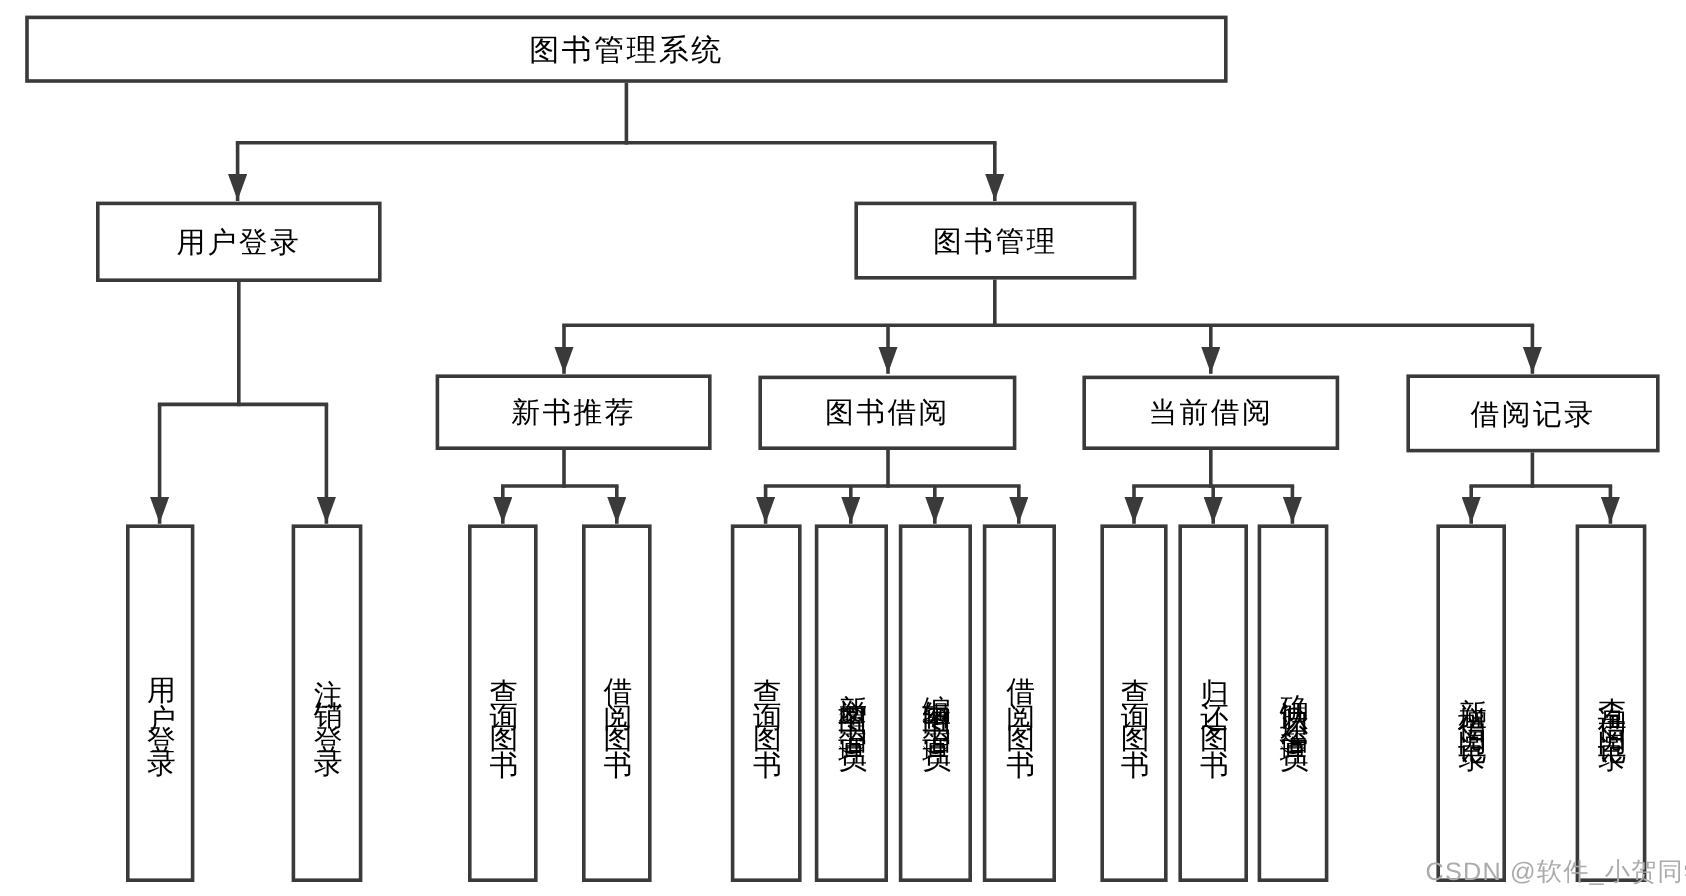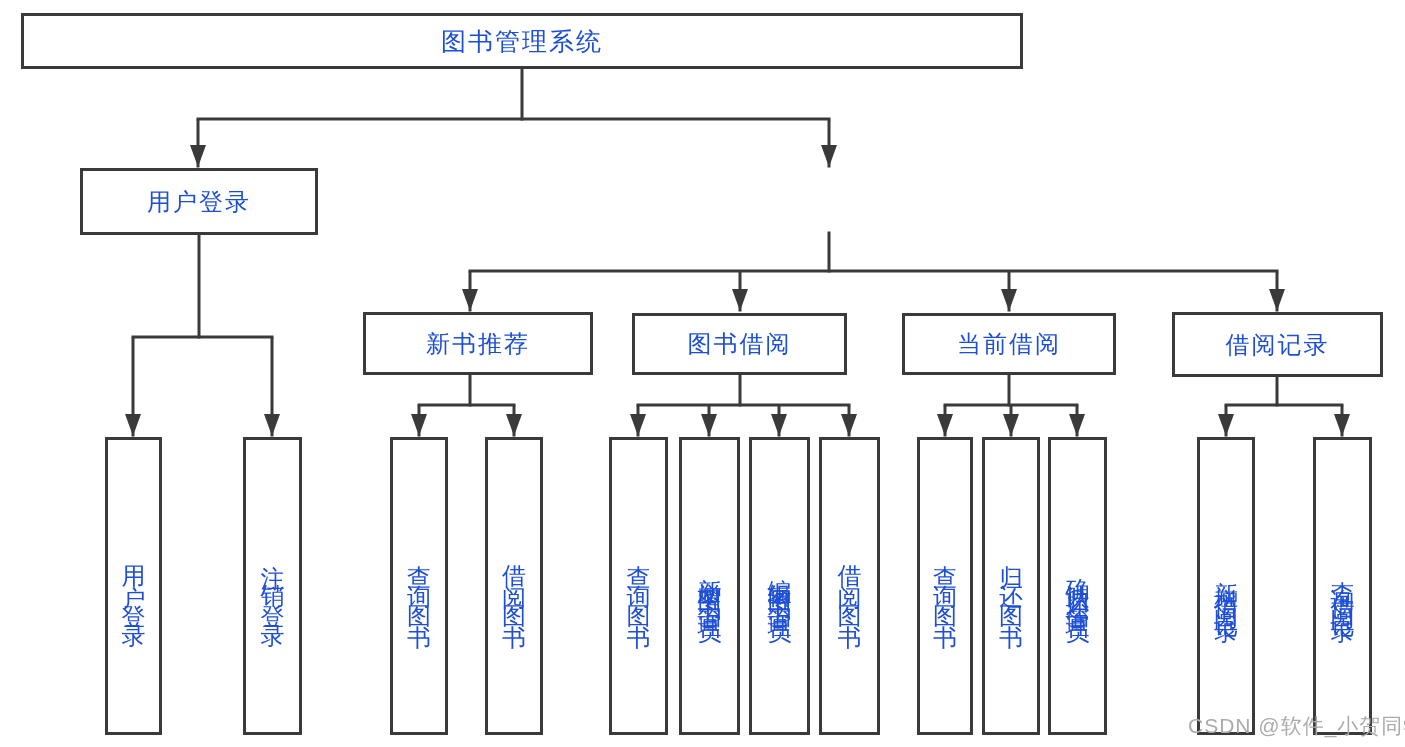--- a/index.html
+++ b/index.html
@@ -23,21 +23,21 @@
     pointer-events: none;
   }
   .node {
     position: absolute;
     box-sizing: border-box;
     border: 3px solid #3a3a3a;
     background: #ffffff;
     display: flex;
     align-items: center;
     justify-content: center;
-    color: #1d4ed8;
+    color: #000000;
   }
   .hnode span {
     font-size: 24px;
     letter-spacing: 2px;
     white-space: nowrap;
   }
   .root span { font-size: 25px; }
   .vnode span {
     writing-mode: vertical-rl;
     text-orientation: mixed;
@@ -113,20 +113,23 @@
     </g>
   </svg>
 
   <div class="node hnode root" style="left:21px; top:13px; width:1002px; height:56px;">
     <span>图书管理系统</span>
   </div>
 
   <div class="node hnode" style="left:80px; top:168px; width:238px; height:67px;">
     <span>用户登录</span>
   </div>
+  <div class="node hnode" style="left:712px; top:168px; width:235px; height:65px;">
+    <span>图书管理</span>
+  </div>
 
   <div class="node hnode" style="left:363px; top:312px; width:230px; height:63px;">
     <span>新书推荐</span>
   </div>
   <div class="node hnode" style="left:902px; top:313px; width:214px; height:62px;">
     <span>当前借阅</span>
   </div>
   <div class="node hnode" style="left:632px; top:313px; width:215px; height:62px;">
     <span>图书借阅</span>
   </div>

